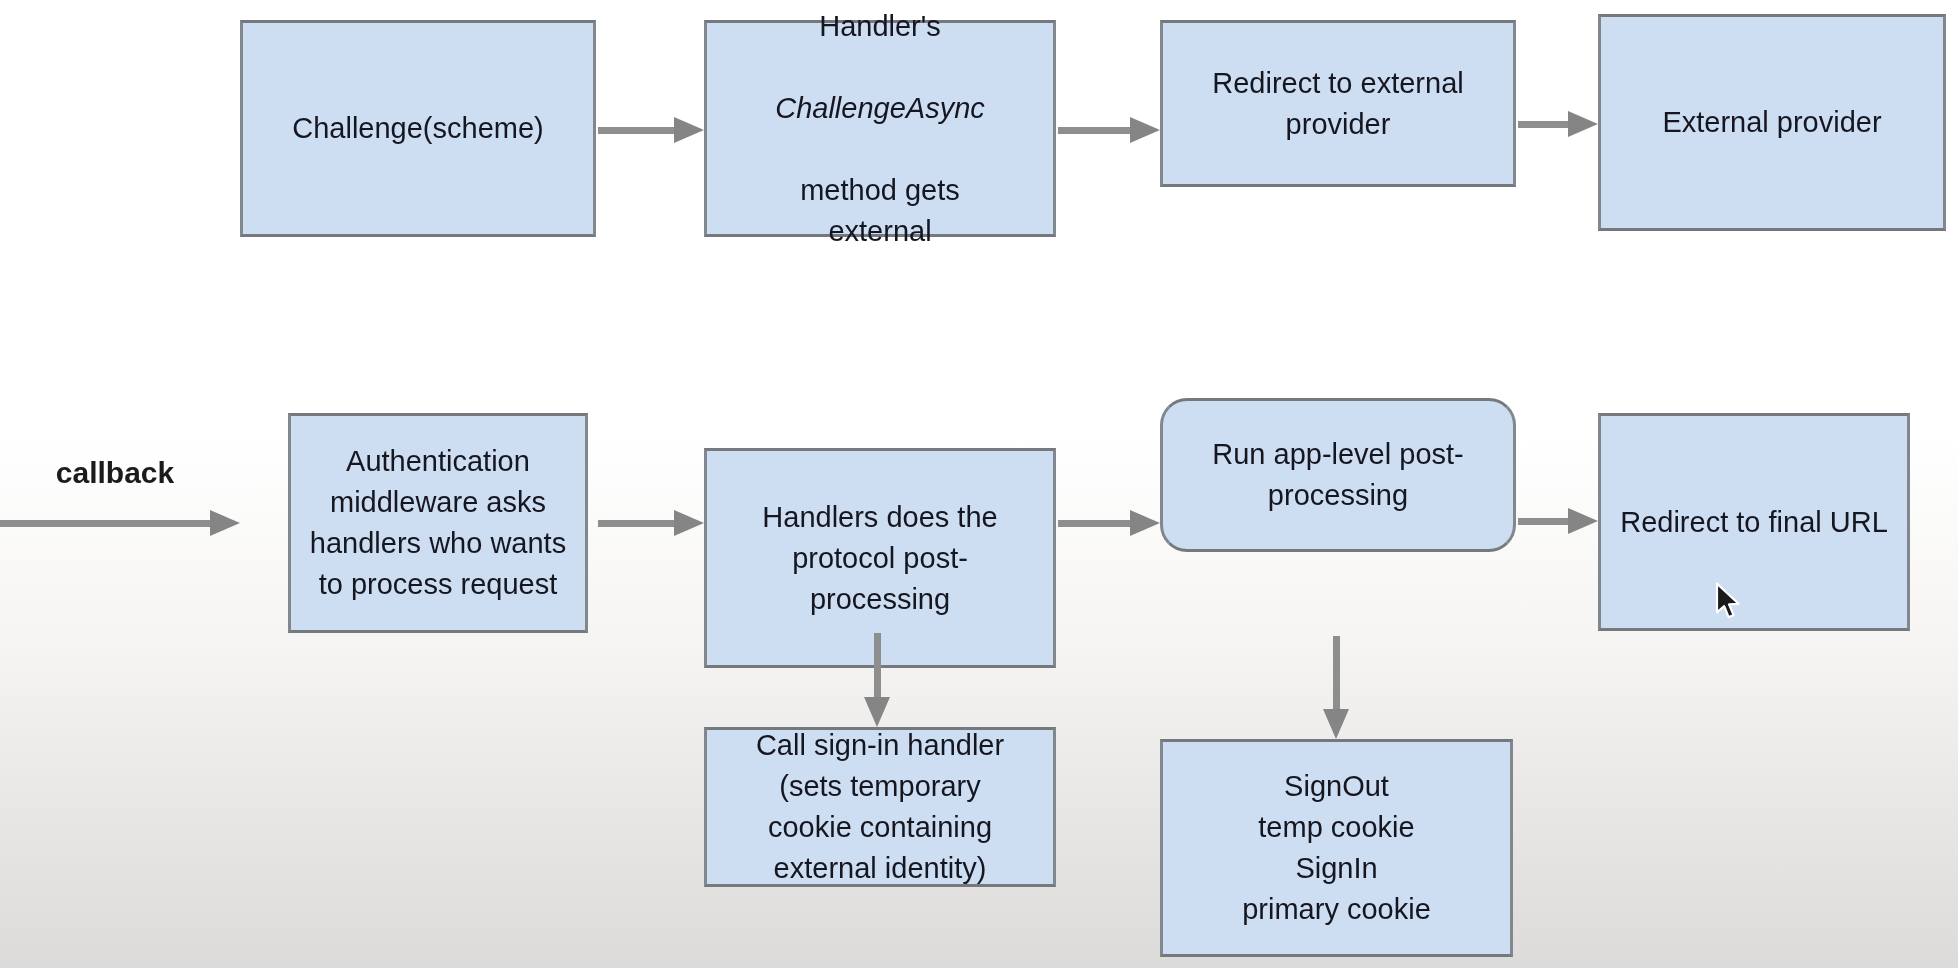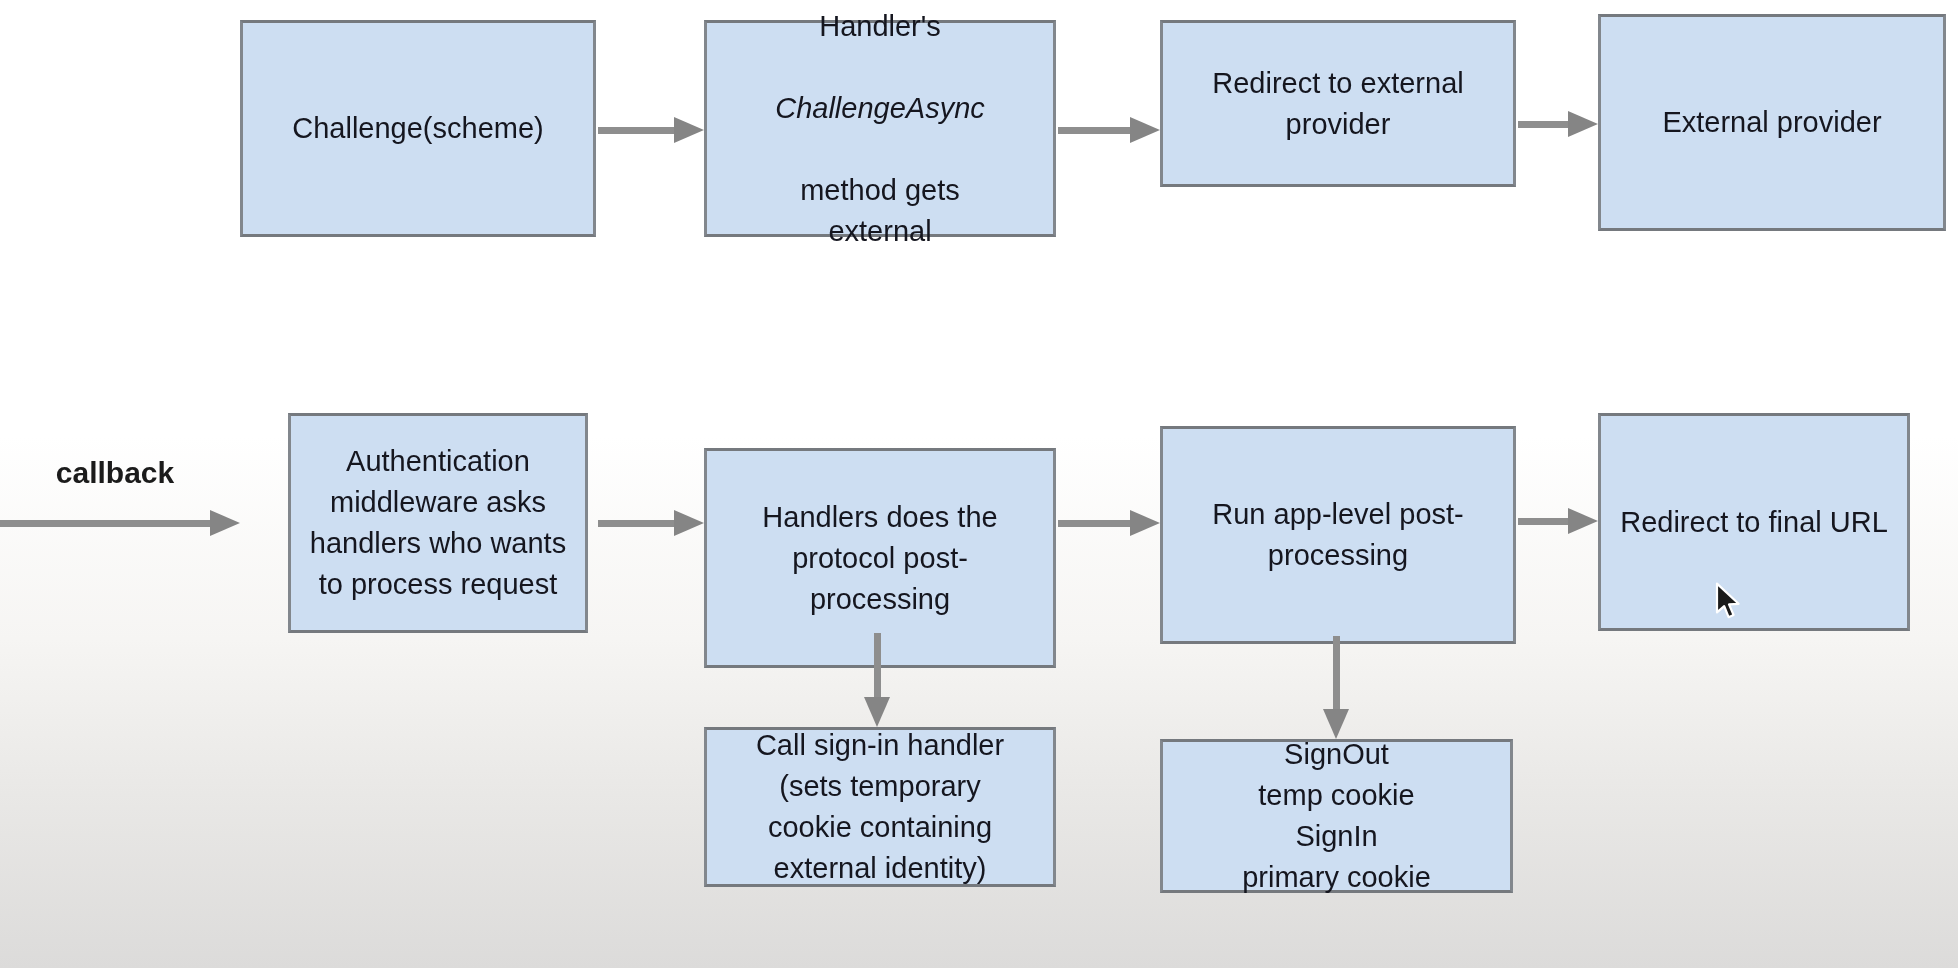--- a/index.html
+++ b/index.html
@@ -55,24 +55,24 @@
   }
   .cursor{position:absolute;}
 
   
   #n-challenge{left:240px;top:20px;width:356px;height:217px;}
   #n-handler{left:704px;top:20px;width:352px;height:217px;}
   #n-redirect-ext{left:1160px;top:20px;width:356px;height:167px;}
   #n-ext-provider{left:1598px;top:14px;width:348px;height:217px;}
   #n-auth{left:251px;top:413px;width:300px;height:220px;margin-left:37px;}
   #n-protocol{left:704px;top:413px;width:352px;height:220px;margin-top:35px;}
-  #n-applevel{left:1160px;top:426px;width:356px;height:218px;}
+  #n-applevel{left:1160px;top:398px;width:356px;height:154px;border-radius:27px;}
   #n-redirect-final{left:1598px;top:413px;width:312px;height:218px;}
   #n-callsignin{left:704px;top:727px;width:352px;height:160px;}
-  #n-cookies{left:1160px;top:739px;width:353px;height:154px;}
+  #n-cookies{left:1160px;top:739px;width:353px;height:218px;}
 
   
   #a-r1-1 .hshaft{left:598px;top:127px;width:76px;}
   #a-r1-1 .hhead{left:674px;top:117px;}
   #a-r1-2 .hshaft{left:1058px;top:127px;width:72px;}
   #a-r1-2 .hhead{left:1130px;top:117px;}
   #a-r1-3 .hshaft{left:1518px;top:121px;width:50px;}
   #a-r1-3 .hhead{left:1568px;top:111px;}
 
   

